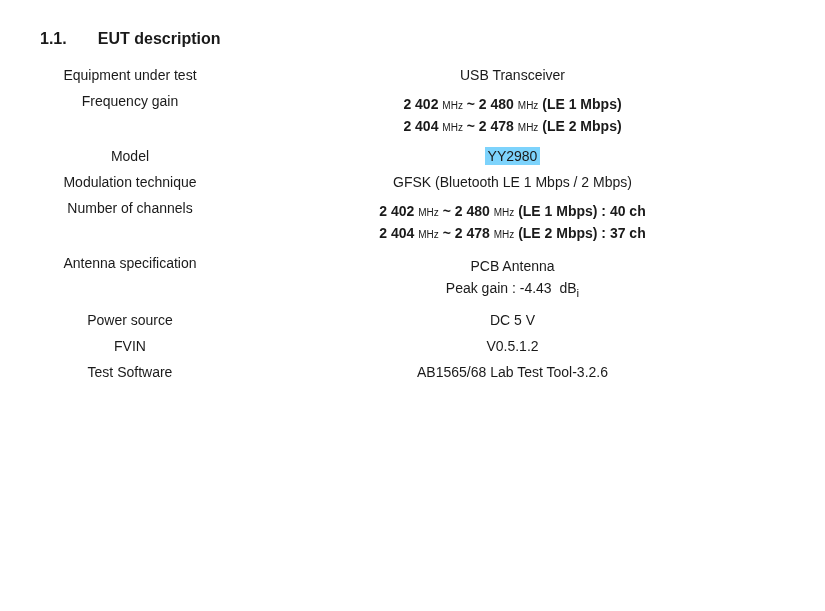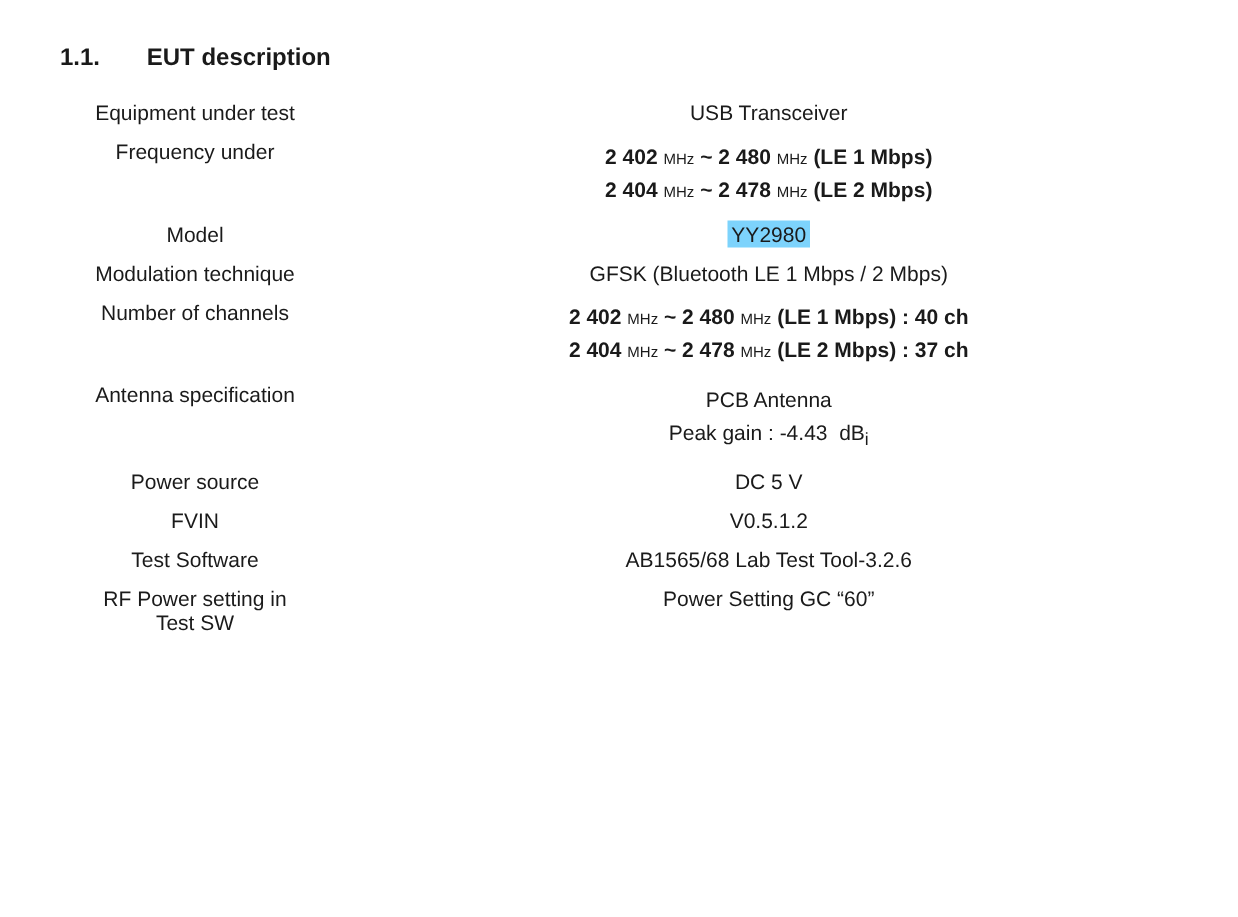--- a/index.html
+++ b/index.html
@@ -82,21 +82,21 @@
 
 <table>
   <tbody>
 
     <tr>
       <td>Equipment under test</td>
       <td>USB Transceiver</td>
     </tr>
 
     <tr>
-      <td>Frequency under</td>
+      <td>Frequency gain</td>
       <td>
         <span class="value-block bold-line">
           <b>2 402</b> <span class="unit">MHz</span> <b>~ 2 480</b> <span class="unit">MHz</span> <b>(LE 1 Mbps)</b>
         </span>
         <span class="value-block bold-line">
           <b>2 404</b> <span class="unit">MHz</span> <b>~ 2 478</b> <span class="unit">MHz</span> <b>(LE 2 Mbps)</b>
         </span>
       </td>
     </tr>
 
@@ -140,18 +140,14 @@
     <tr>
       <td>FVIN</td>
       <td>V0.5.1.2</td>
     </tr>
 
     <tr>
       <td>Test Software</td>
       <td>AB1565/68 Lab Test Tool-3.2.6</td>
     </tr>
 
-    <tr>
-      <td>RF Power setting in<br>Test SW</td>
-      <td>Power Setting GC “60”</td>
-    </tr>
   </tbody>
 </table>
 
 </body></html>

